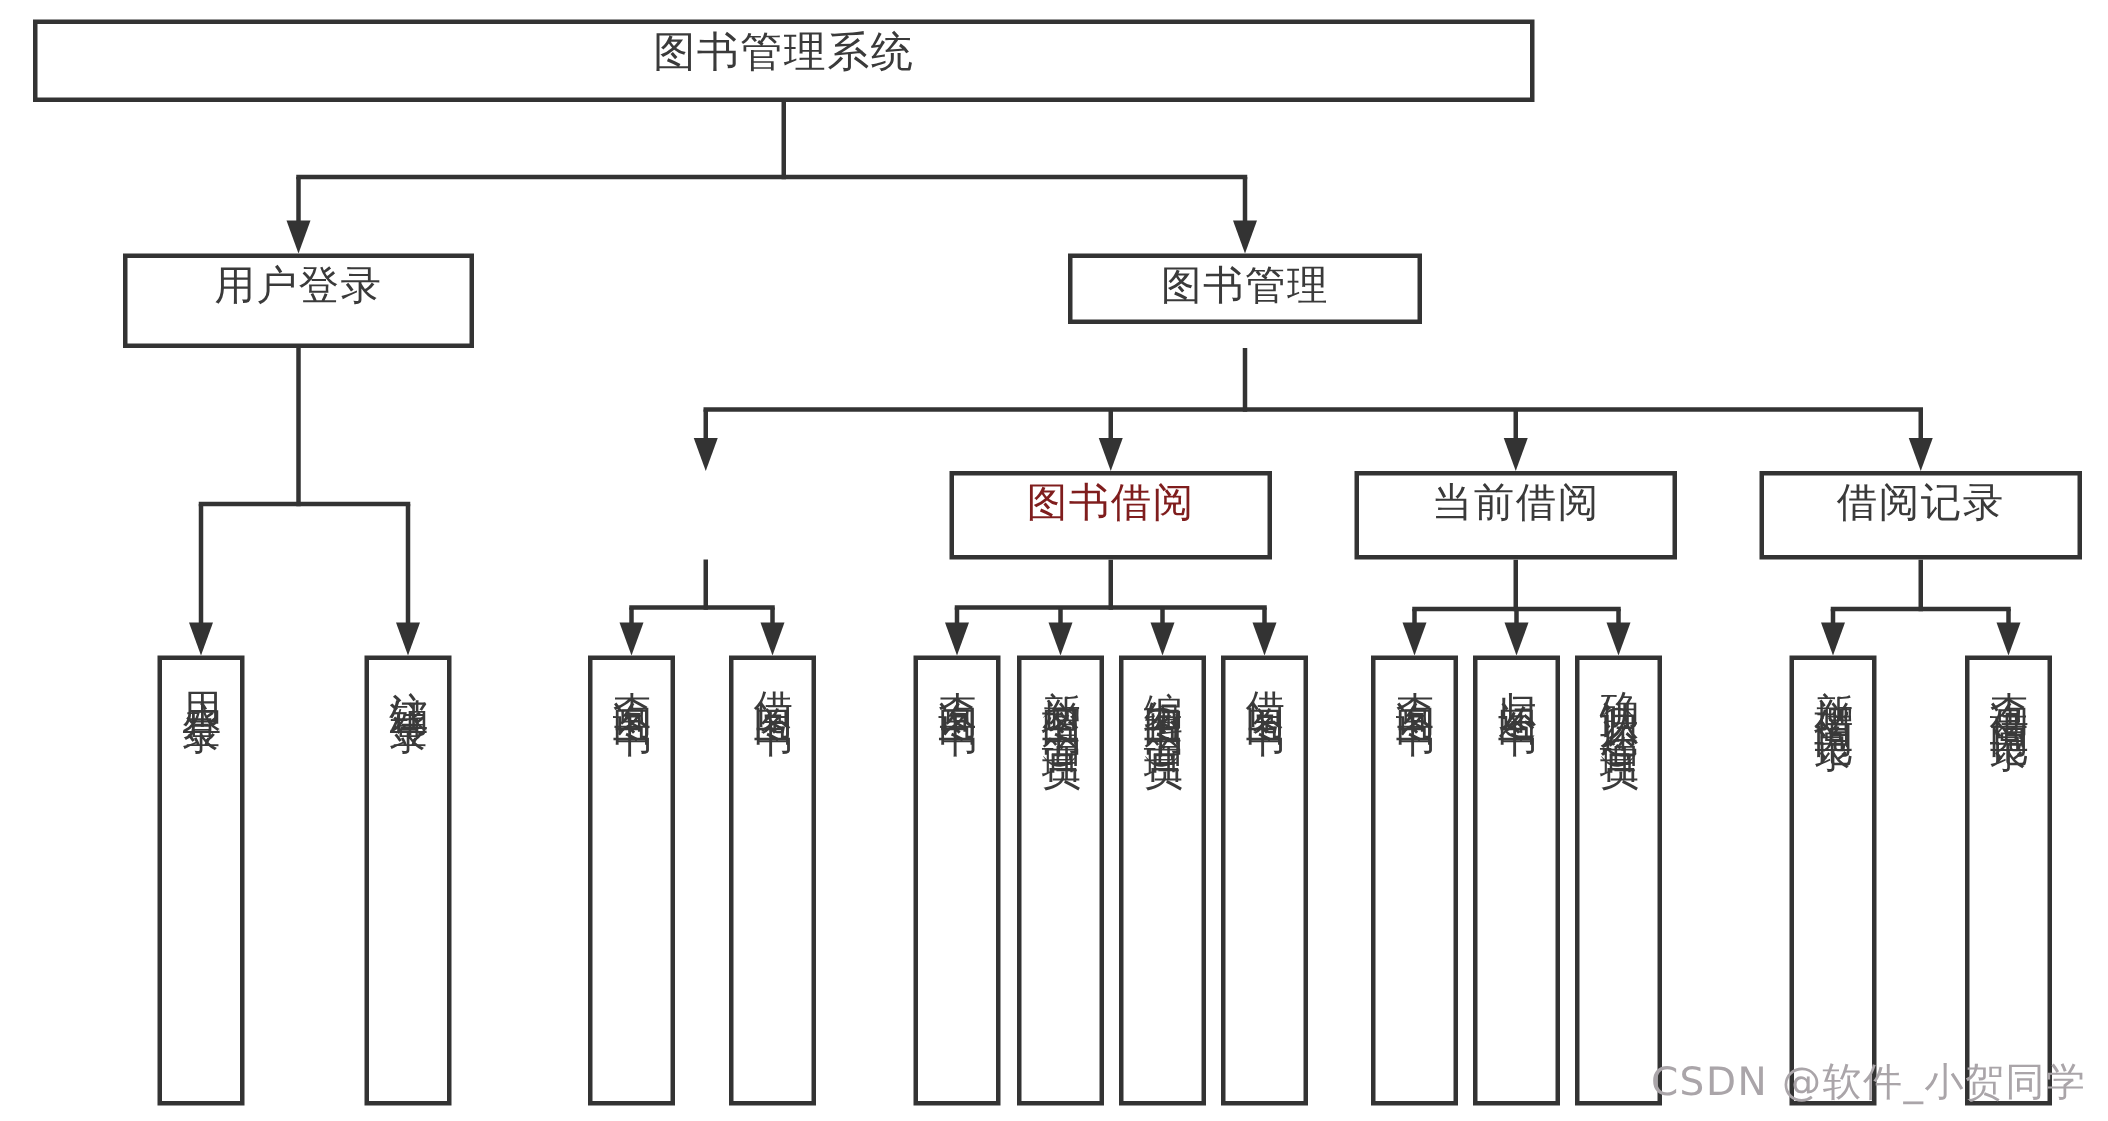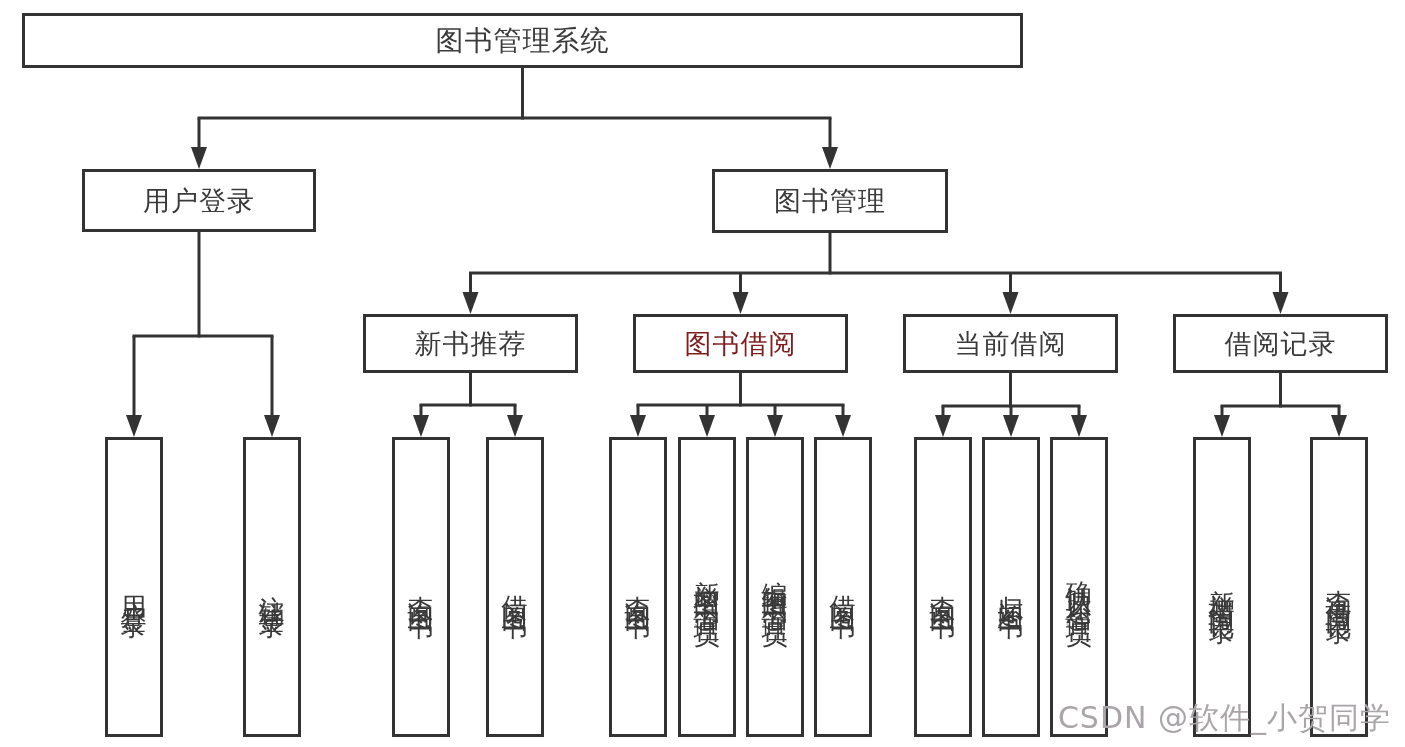--- a/index.html
+++ b/index.html
@@ -20,42 +20,41 @@
     left: 0; top: 0;
     width: 1405px;
     height: 747px;
   }
   .box {
     position: absolute;
     box-sizing: border-box;
     background: #ffffff;
     border: 3px solid #0ea5e9;
     display: flex;
-    align-items: center;
     justify-content: center;
     color: #3a3a3a;
   }
   .box .lbl {
     letter-spacing: 1px;
     white-space: nowrap;
   }
   .root-box .lbl  { font-size: 28px; }
   .h-box .lbl     { font-size: 27px; }
   .leaf .lbl {
     writing-mode: vertical-rl;
     font-size: 26px;
     letter-spacing: 6px;
     line-height: 1;
     white-space: nowrap;
   }
   .watermark {
     position: absolute;
     right: 14px;
     bottom: 8px;
-    font-size: 30px;
+    font-size: 26px;
     letter-spacing: 1px;
     white-space: nowrap;
   }
 </style>
 </head>
 <body>
 
 <div class="canvas">
 
   <svg class="edges" viewBox="0 0 1405 747" xmlns="http://www.w3.org/2000/svg">
@@ -113,27 +112,24 @@
       <polygon points="1331,415 1347,415 1339,437" fill="#333333"></polygon>
     </svg>
 
   <div class="box root-box" style="left: 22px; top: 13px; width: 1001px; height: 55px; border-color: rgb(51, 51, 51); color: rgb(58, 58, 58);">
     <span class="lbl">图书管理系统</span>
   </div>
 
   <div class="box h-box" style="left: 82px; top: 169px; width: 234px; height: 63px; border-color: rgb(51, 51, 51); color: rgb(58, 58, 58);">
     <span class="lbl">用户登录</span>
   </div>
-  <div class="box h-box" style="left: 712px; top: 169px; width: 236px; height: 64px; border-color: rgb(51, 51, 51); color: rgb(58, 58, 58);">
+  <div class="box h-box" style="left: 712px; top: 169px; width: 236px; height: 47px; border-color: rgb(51, 51, 51); color: rgb(58, 58, 58);">
     <span class="lbl">图书管理</span>
   </div>
 
-  <div class="box h-box" style="left: 363px; top: 314px; width: 215px; height: 59px; border-color: rgb(51, 51, 51); color: rgb(58, 58, 58);">
-    <span class="lbl">新书推荐</span>
-  </div>
   <div class="box h-box" style="left: 633px; top: 314px; width: 215px; height: 59px; border-color: rgb(51, 51, 51); color: #7f1d1d;">
     <span class="lbl">图书借阅</span>
   </div>
   <div class="box h-box" style="left: 1173px; top: 314px; width: 215px; height: 59px; border-color: rgb(51, 51, 51); color: rgb(58, 58, 58);">
     <span class="lbl">借阅记录</span>
   </div>
   <div class="box h-box" style="left: 903px; top: 314px; width: 215px; height: 59px; border-color: rgb(51, 51, 51); color: rgb(58, 58, 58);">
     <span class="lbl">当前借阅</span>
   </div>
 

